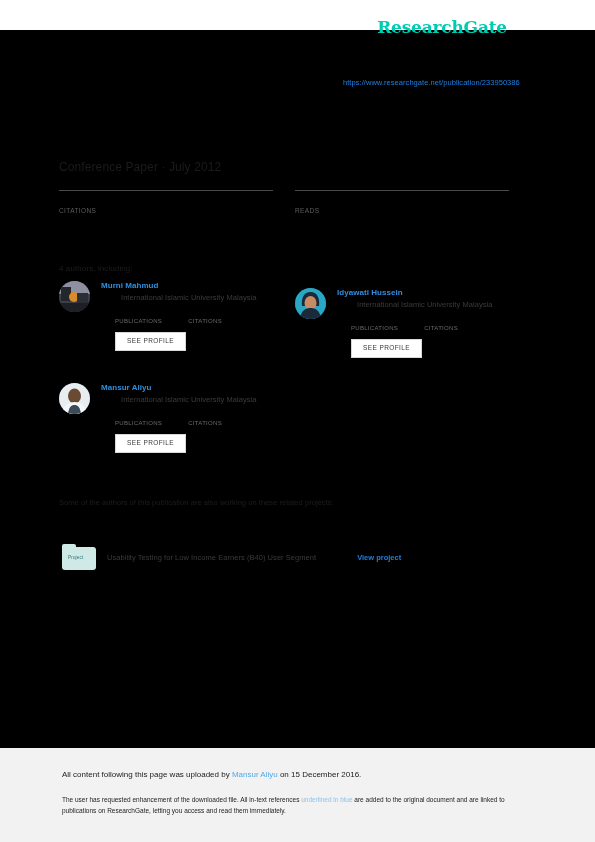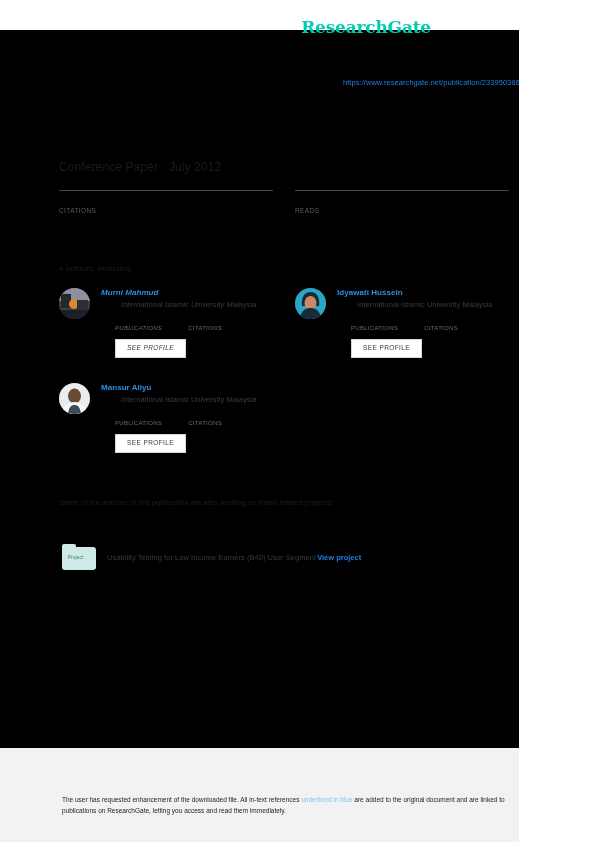--- a/index.html
+++ b/index.html
@@ -5,21 +5,21 @@
   html, body {
     margin: 0;
     padding: 0;
     background: #ffffff;
   }
   body {
     font-family: "Liberation Sans", sans-serif;
   }
   .page {
     position: relative;
-    width: 519px;
+    width: 595px;
     height: 842px;
     overflow: hidden;
     background: #ffffff;
   }
 
   
   .top-strip {
     position: absolute;
     left: 0; top: 0;
     width: 595px; height: 30px;
@@ -109,21 +109,21 @@
     position: absolute;
     left: 59px; top: 264px;
     font-size: 8px;
     color: #1d1d1d;
     letter-spacing: 0.1px;
   }
   .author {
     position: absolute;
     width: 230px;
   }
-  .author.a0 { left: 59px;  top: 288px; font-style: italic; }
+  .author.a0 { left: 59px;  top: 281px; }
   .author.a1 { left: 295px; top: 288px; }
   .author.a2 { left: 59px;  top: 383px; }
 
   .author .avatar {
     position: absolute;
     left: 0; top: 0;
     width: 31px; height: 31px;
     border-radius: 50%;
     overflow: hidden;
     background: #2a2f38;
@@ -229,20 +229,21 @@
     color: #3a3a3a;
     white-space: nowrap;
     letter-spacing: 0.05px;
   }
   .project-link {
     margin-left: 1px;
     font-size: 7.5px;
     font-weight: bold;
     color: #1f7fe0;
     white-space: nowrap;
+    padding-left: 40px;
   }
 
   
   .footer {
     position: absolute;
     left: 0; top: 748px;
     width: 595px; height: 94px;
     background: #f2f2f2;
   }
   .footer .upload-line {
@@ -380,18 +381,21 @@
     <div class="project-icon">
       <div class="tab"></div>
       <div class="folder"></div>
       <div class="tag">Project</div>
     </div>
     <span class="project-text">Usability Testing for Low Income Earners (B40) User Segment</span>
     <span class="project-link">View project</span>
   </div>
 
   <div class="footer">
+    <div class="upload-line">
+      <span>All content following this page was uploaded by </span><span class="uploader">Mansur Aliyu</span><span> on 15 December 2016.</span>
+    </div>
     <div class="disclaimer">
       <span>The user has requested enhancement of the downloaded file. All in-text references </span><span class="blue">underlined in blue</span><span> are added to the original document and are linked to publications on ResearchGate, letting you access and read them immediately.</span>
     </div>
   </div>
 
 </div>
 
 </body></html>

